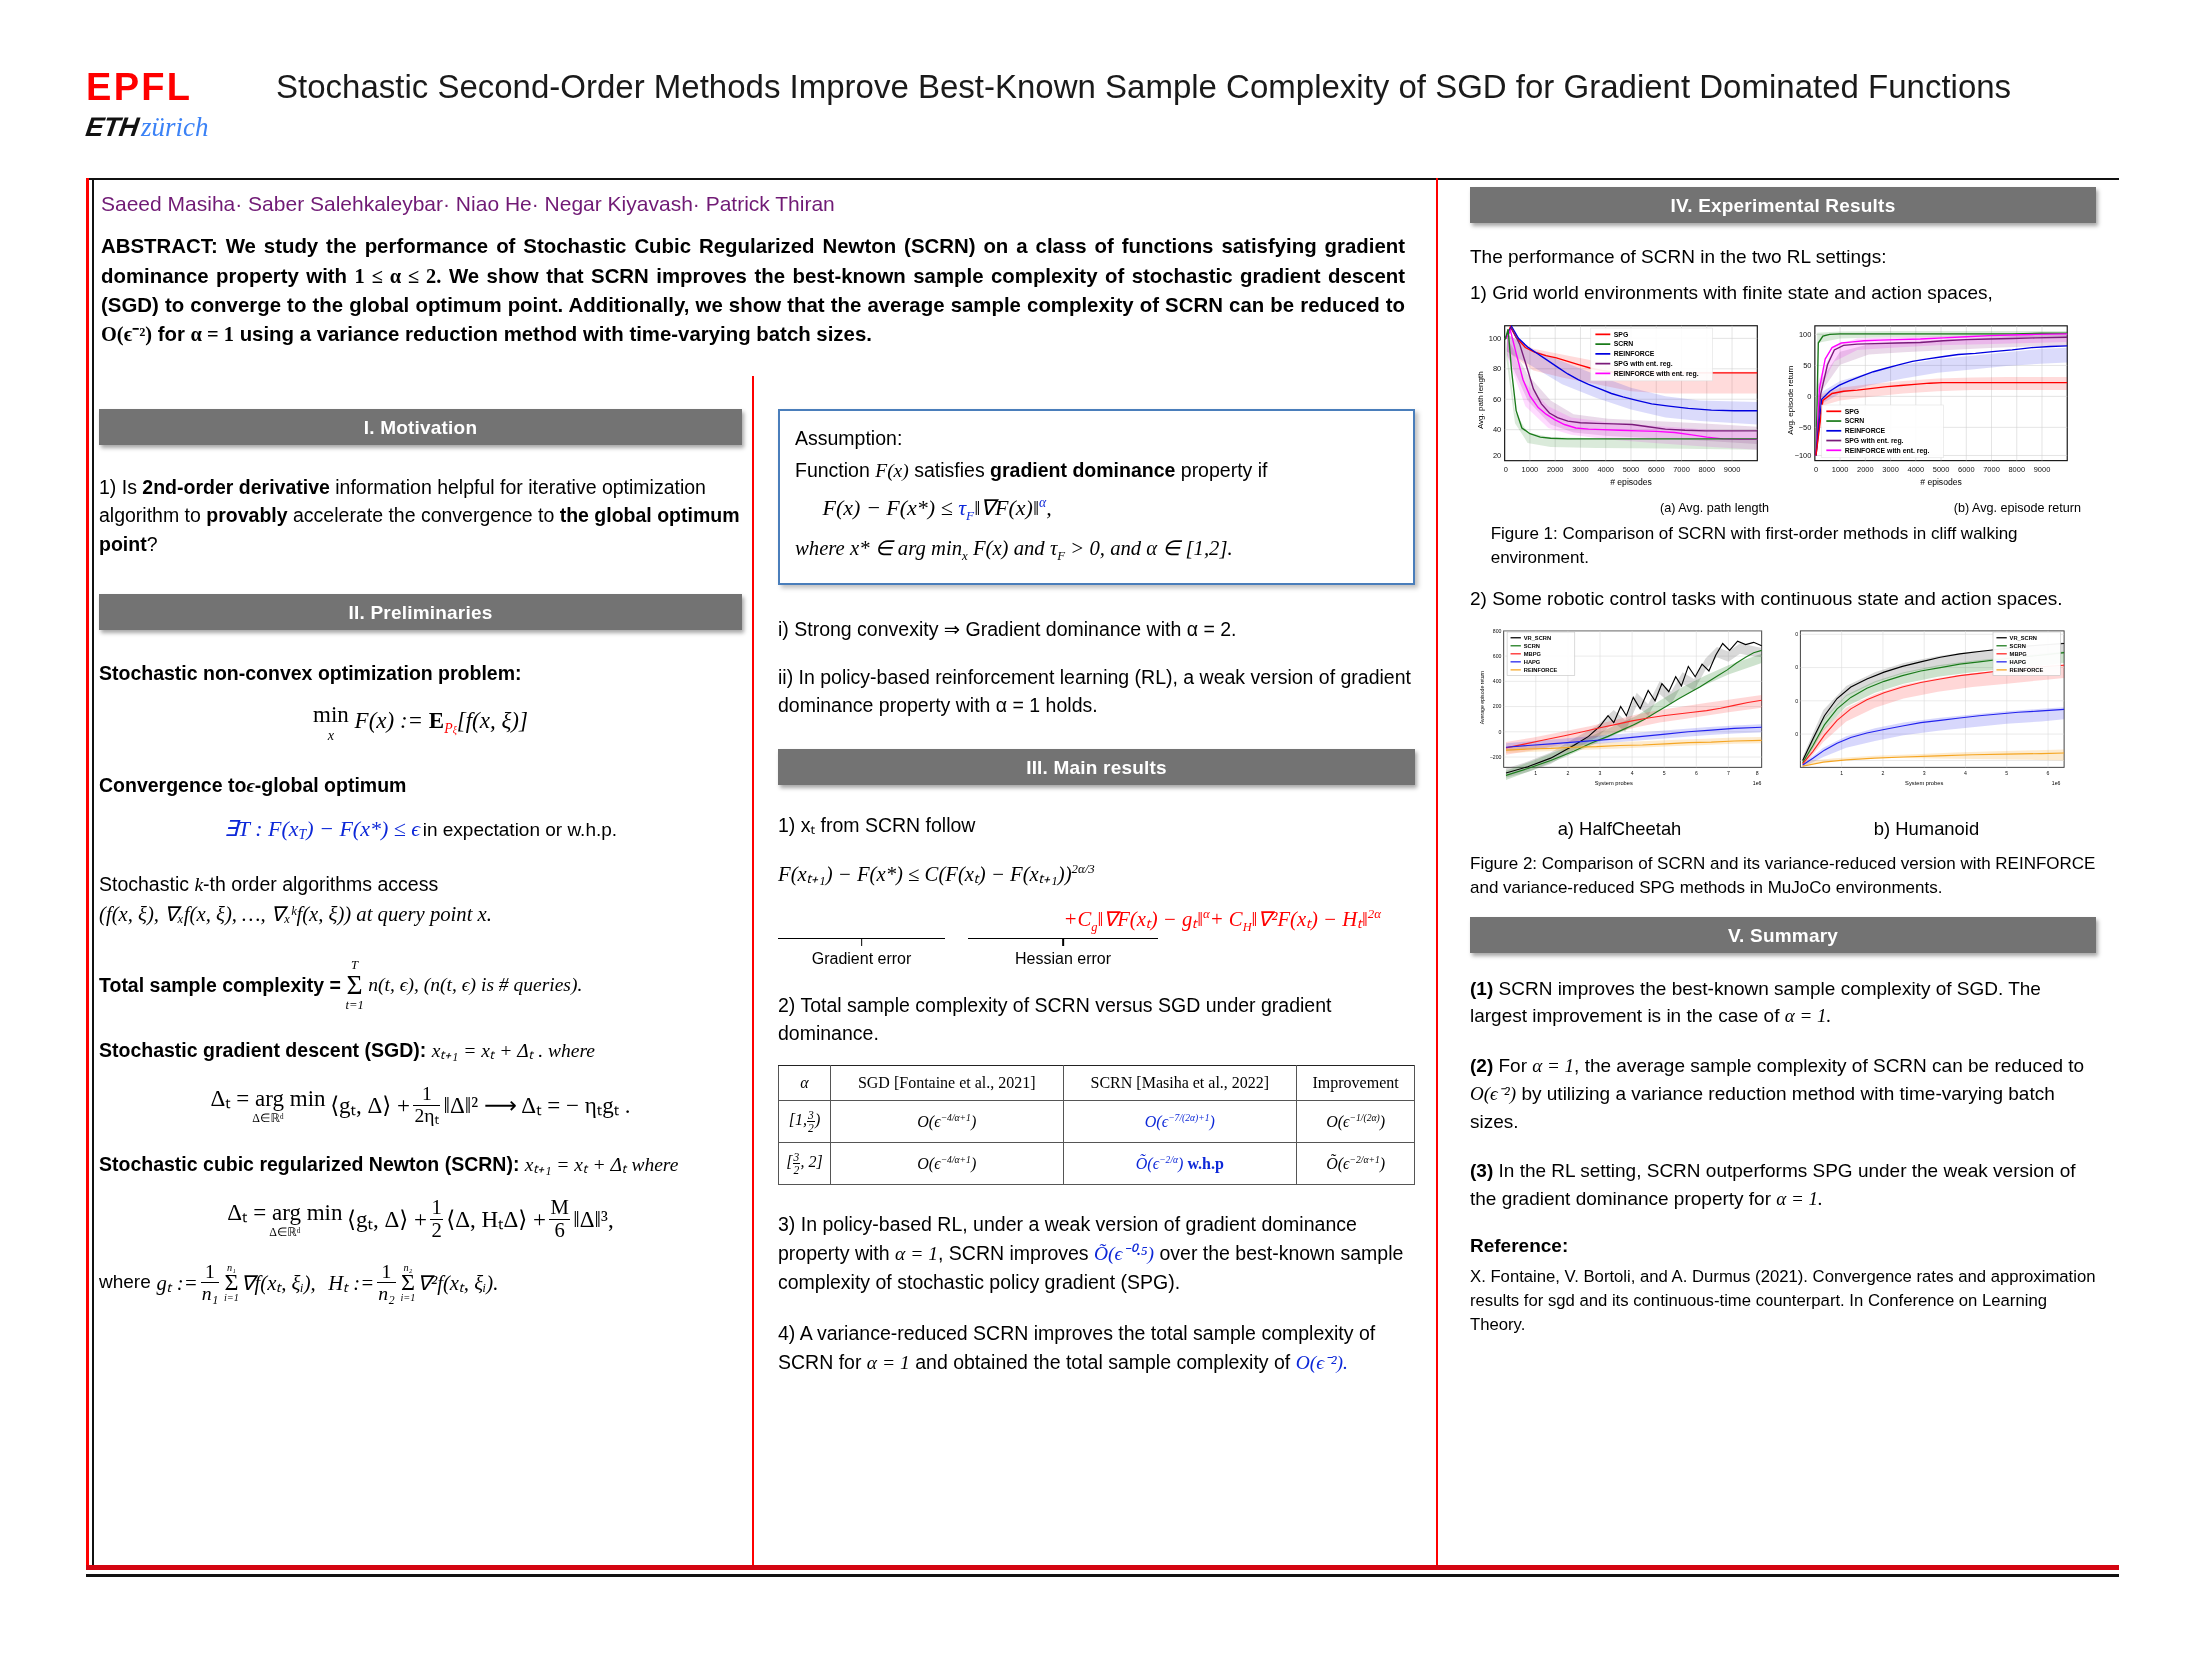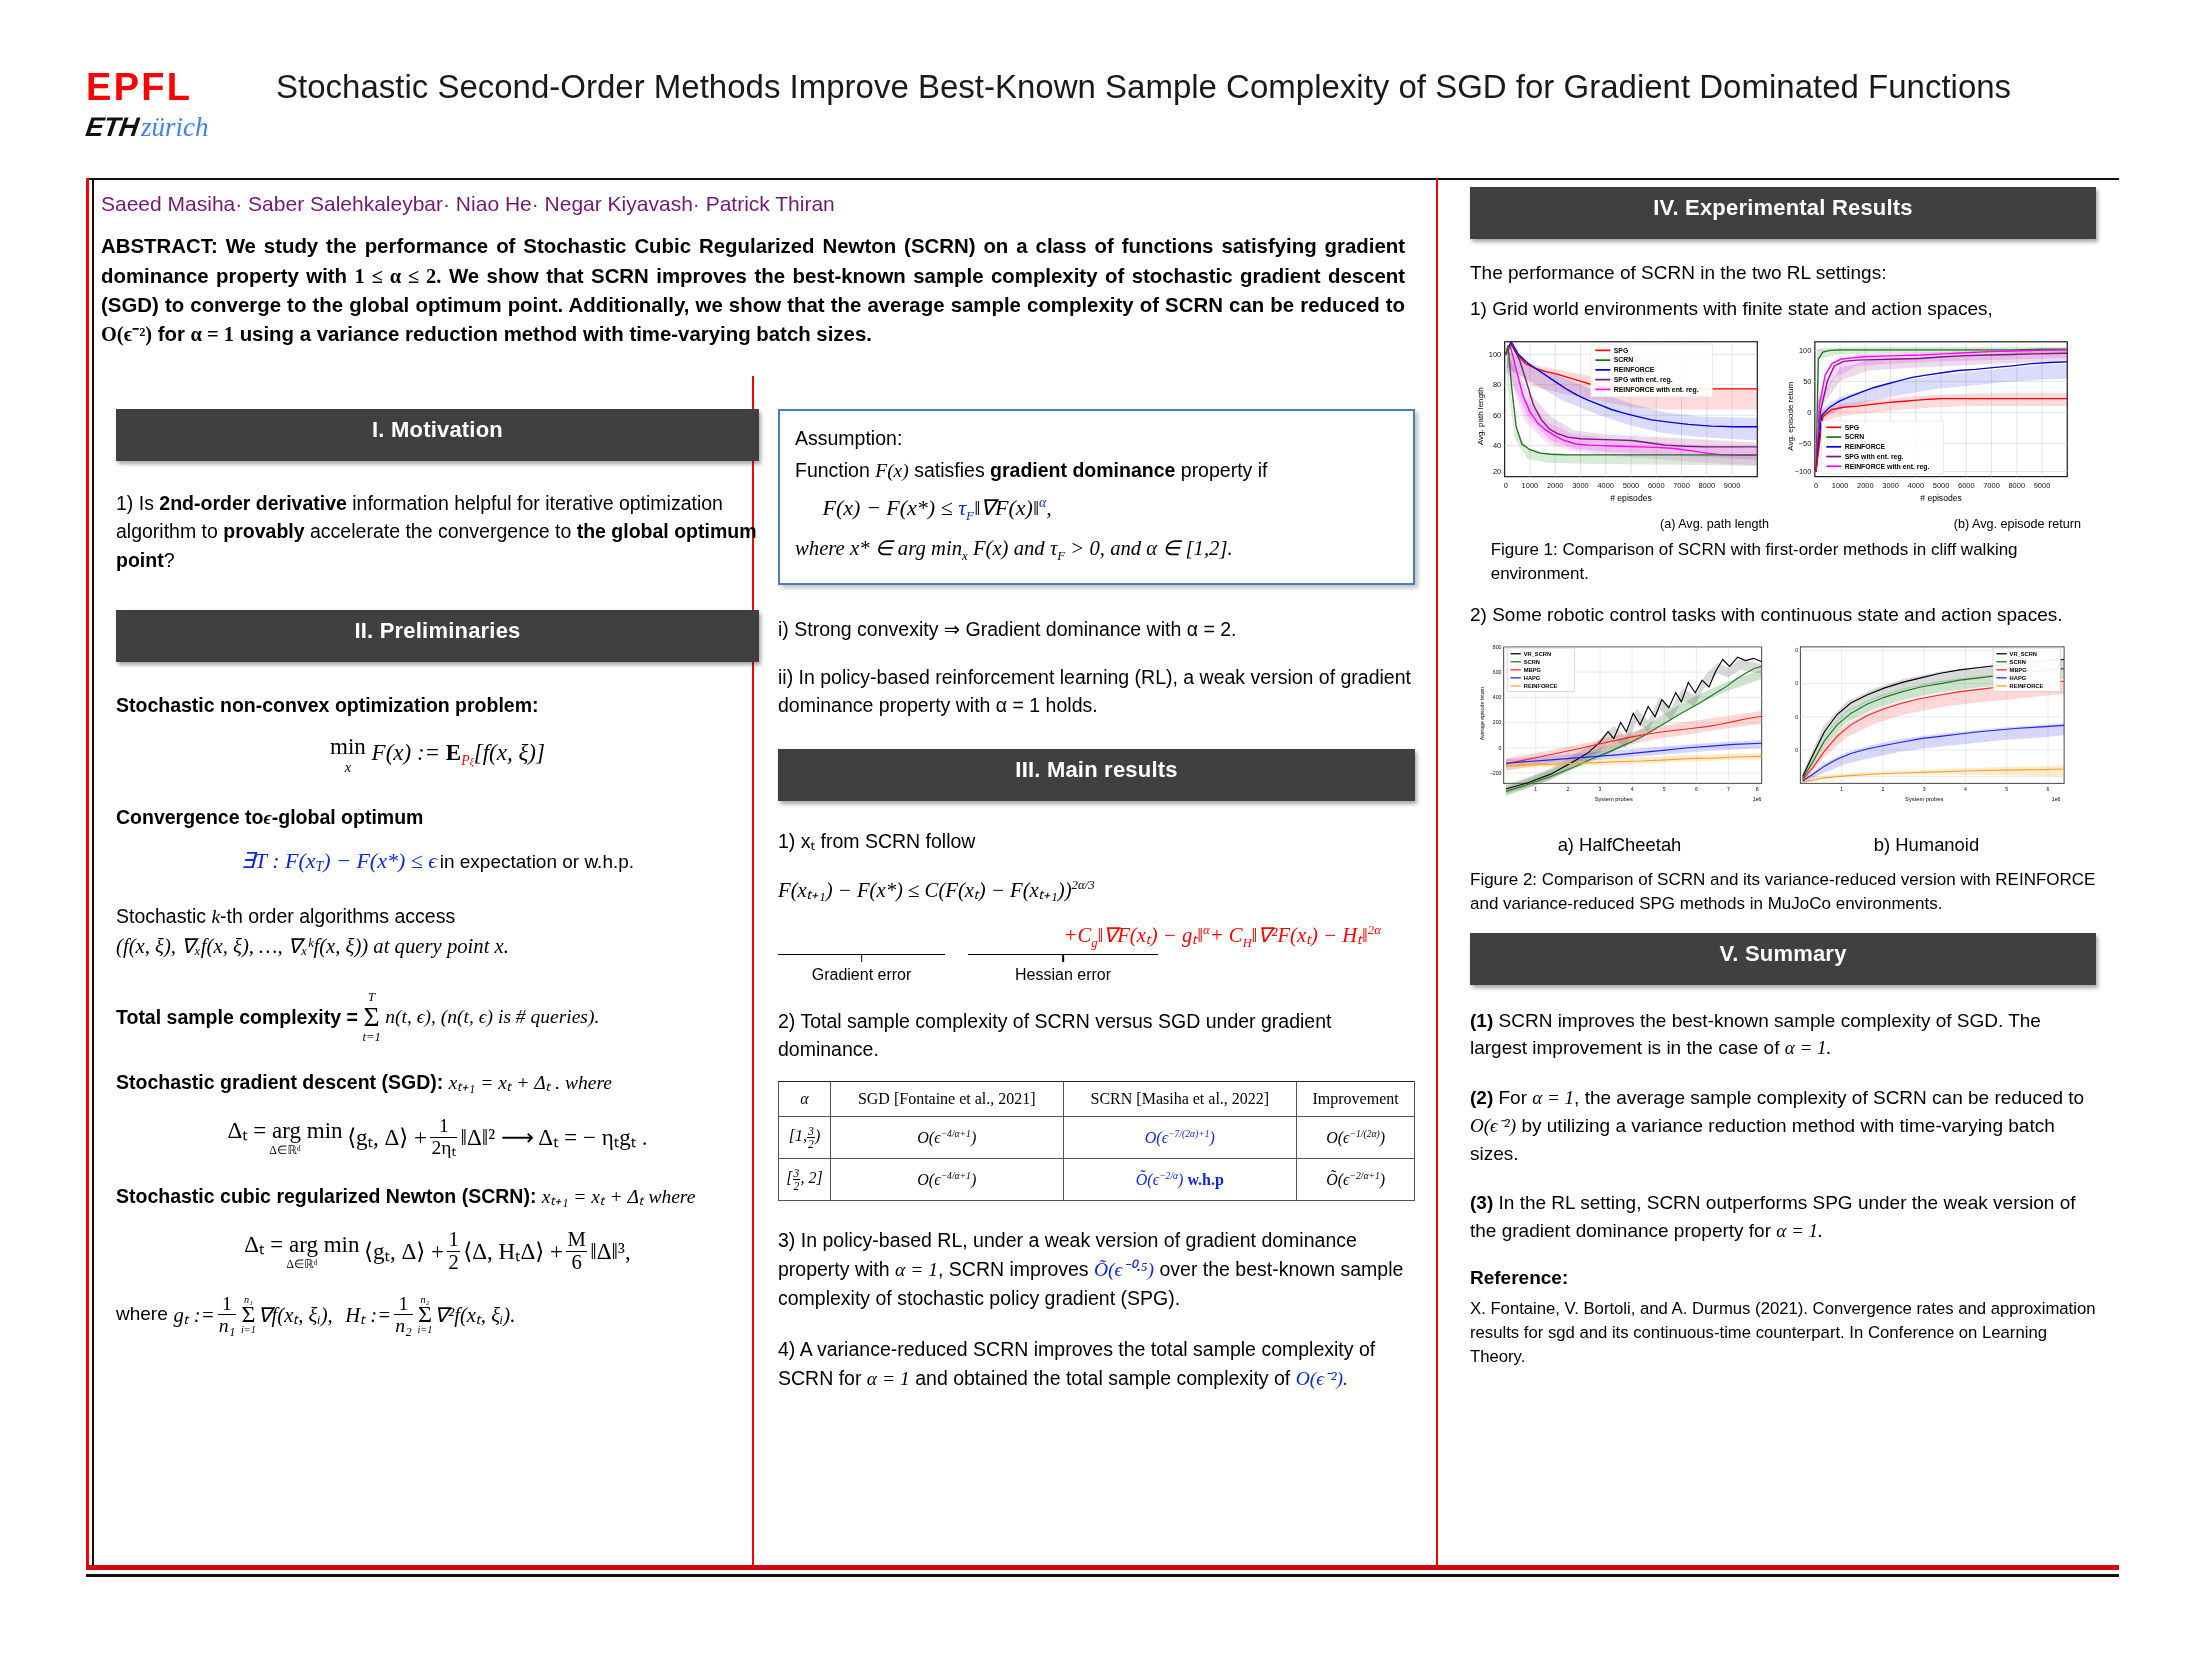--- a/index.html
+++ b/index.html
@@ -37,28 +37,28 @@
   }
 
   
   .vrule { position: absolute; background: #ff0000; width: 3.4px; }
   .vrule.thin { width: 2.3px; }
   .hrule { position: absolute; background: #d40511; height: 5.2px; }
   .blackrule { position: absolute; background: #111; height: 2.9px; }
 
   
   .col { position: absolute; top: 184px; }
-  .col-left   { left: 116px;  width: 643px; }
+  .col-left   { left: 99px;  width: 643px; }
   .col-mid    { left: 778px; width: 637px; }
   .col-right  { left: 1470px; width: 626px; }
 
   
   .banner {
-    background: #404040; color: #fff; text-align: center;
-    font-weight: bold; font-size: 22px; padding: 8px 0 18px 0;
+    background: #737373; color: #fff; text-align: center;
+    font-weight: bold; font-size: 19px; padding: 8px 0 6px 0;
     letter-spacing: 0.2px;
     box-shadow: 2.3px 2.9px 4px rgba(0,0,0,0.35);
     font-family: "Liberation Sans", sans-serif;
   }
 
   
   .authors { color: #701a75; font-size: 21px; line-height: 1.3; }
   .abstract {
     font-weight: bold; font-size: 20.4px; line-height: 1.44;
     text-align: justify; margin-top: 15px;

